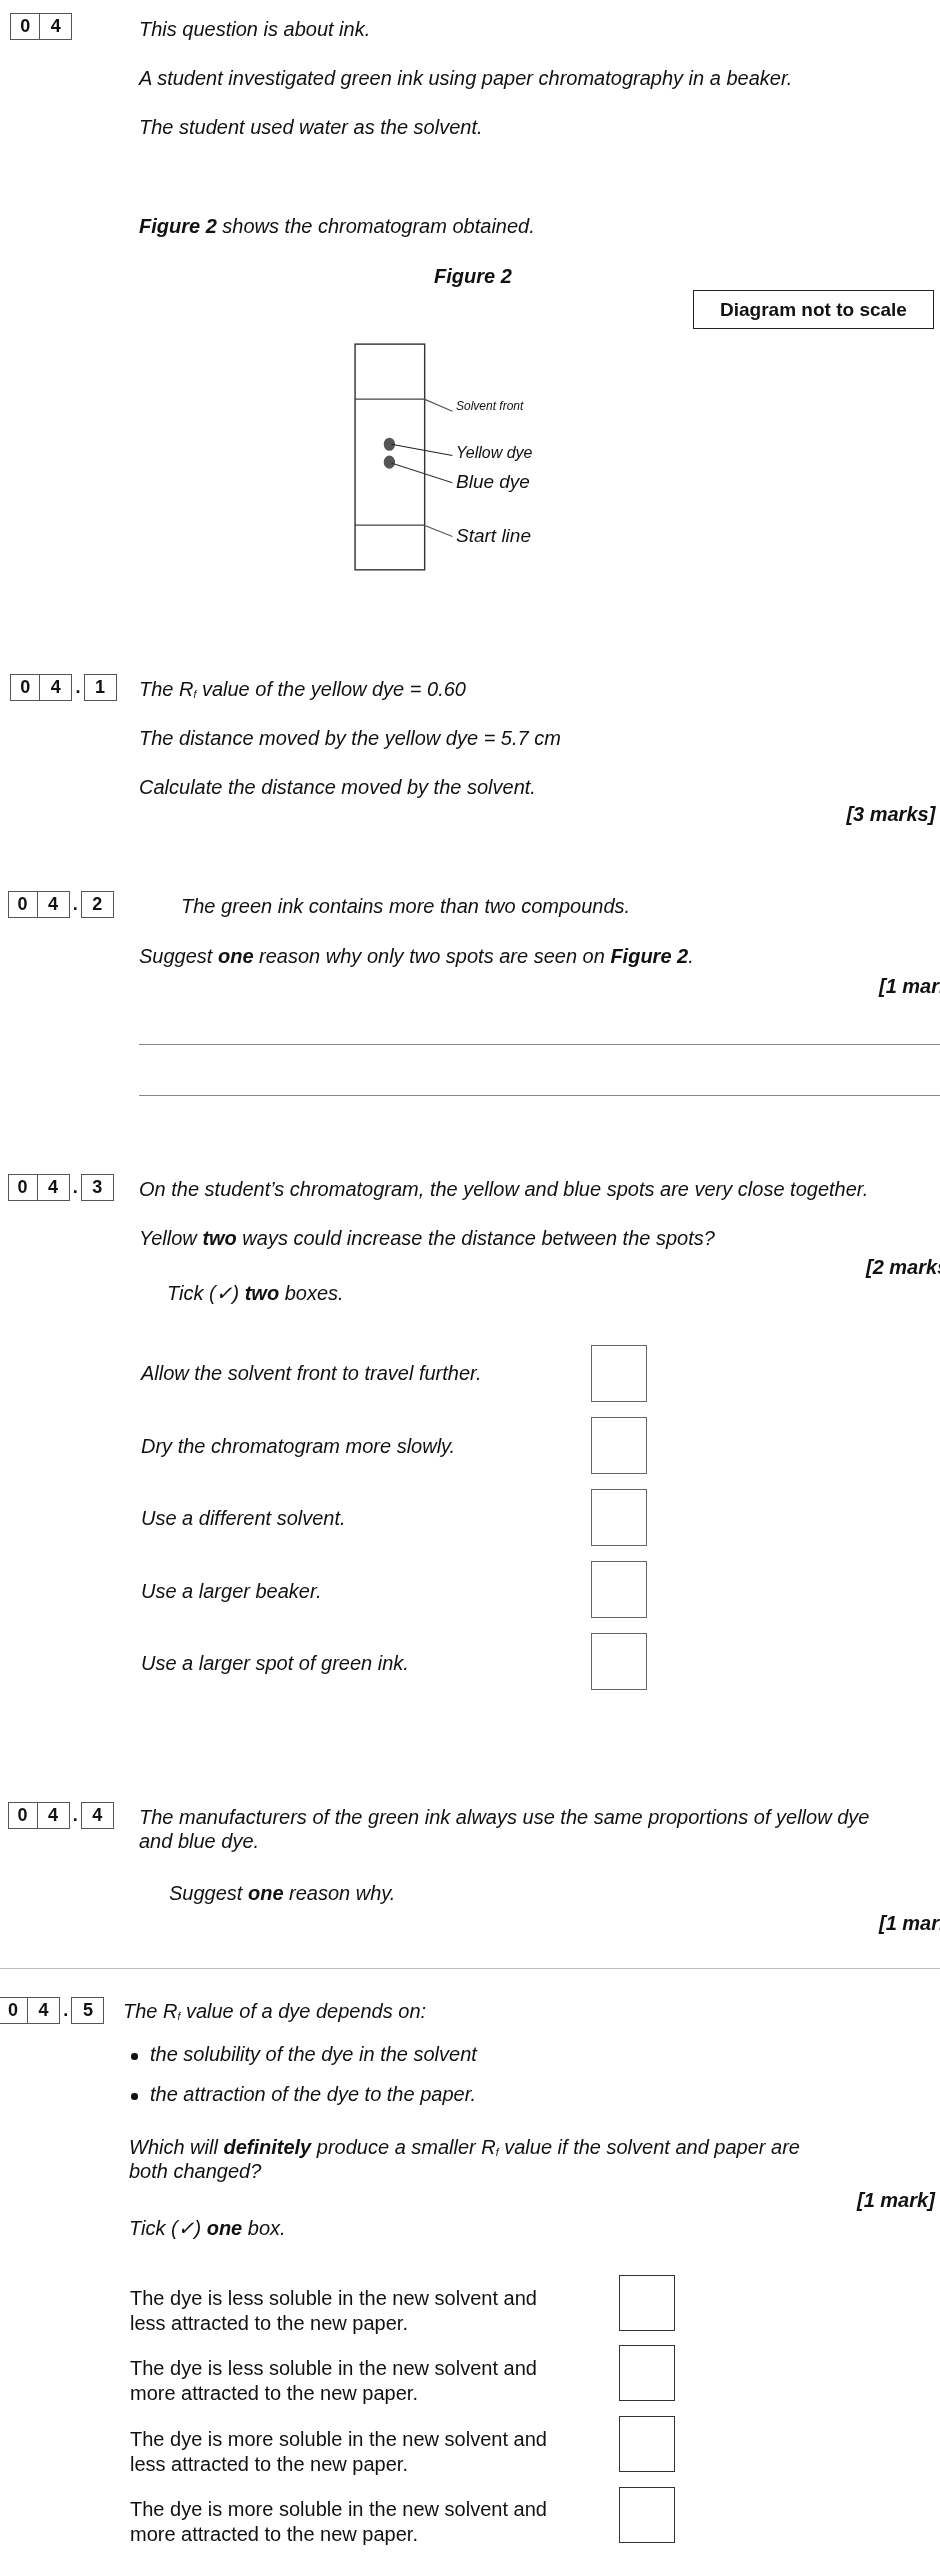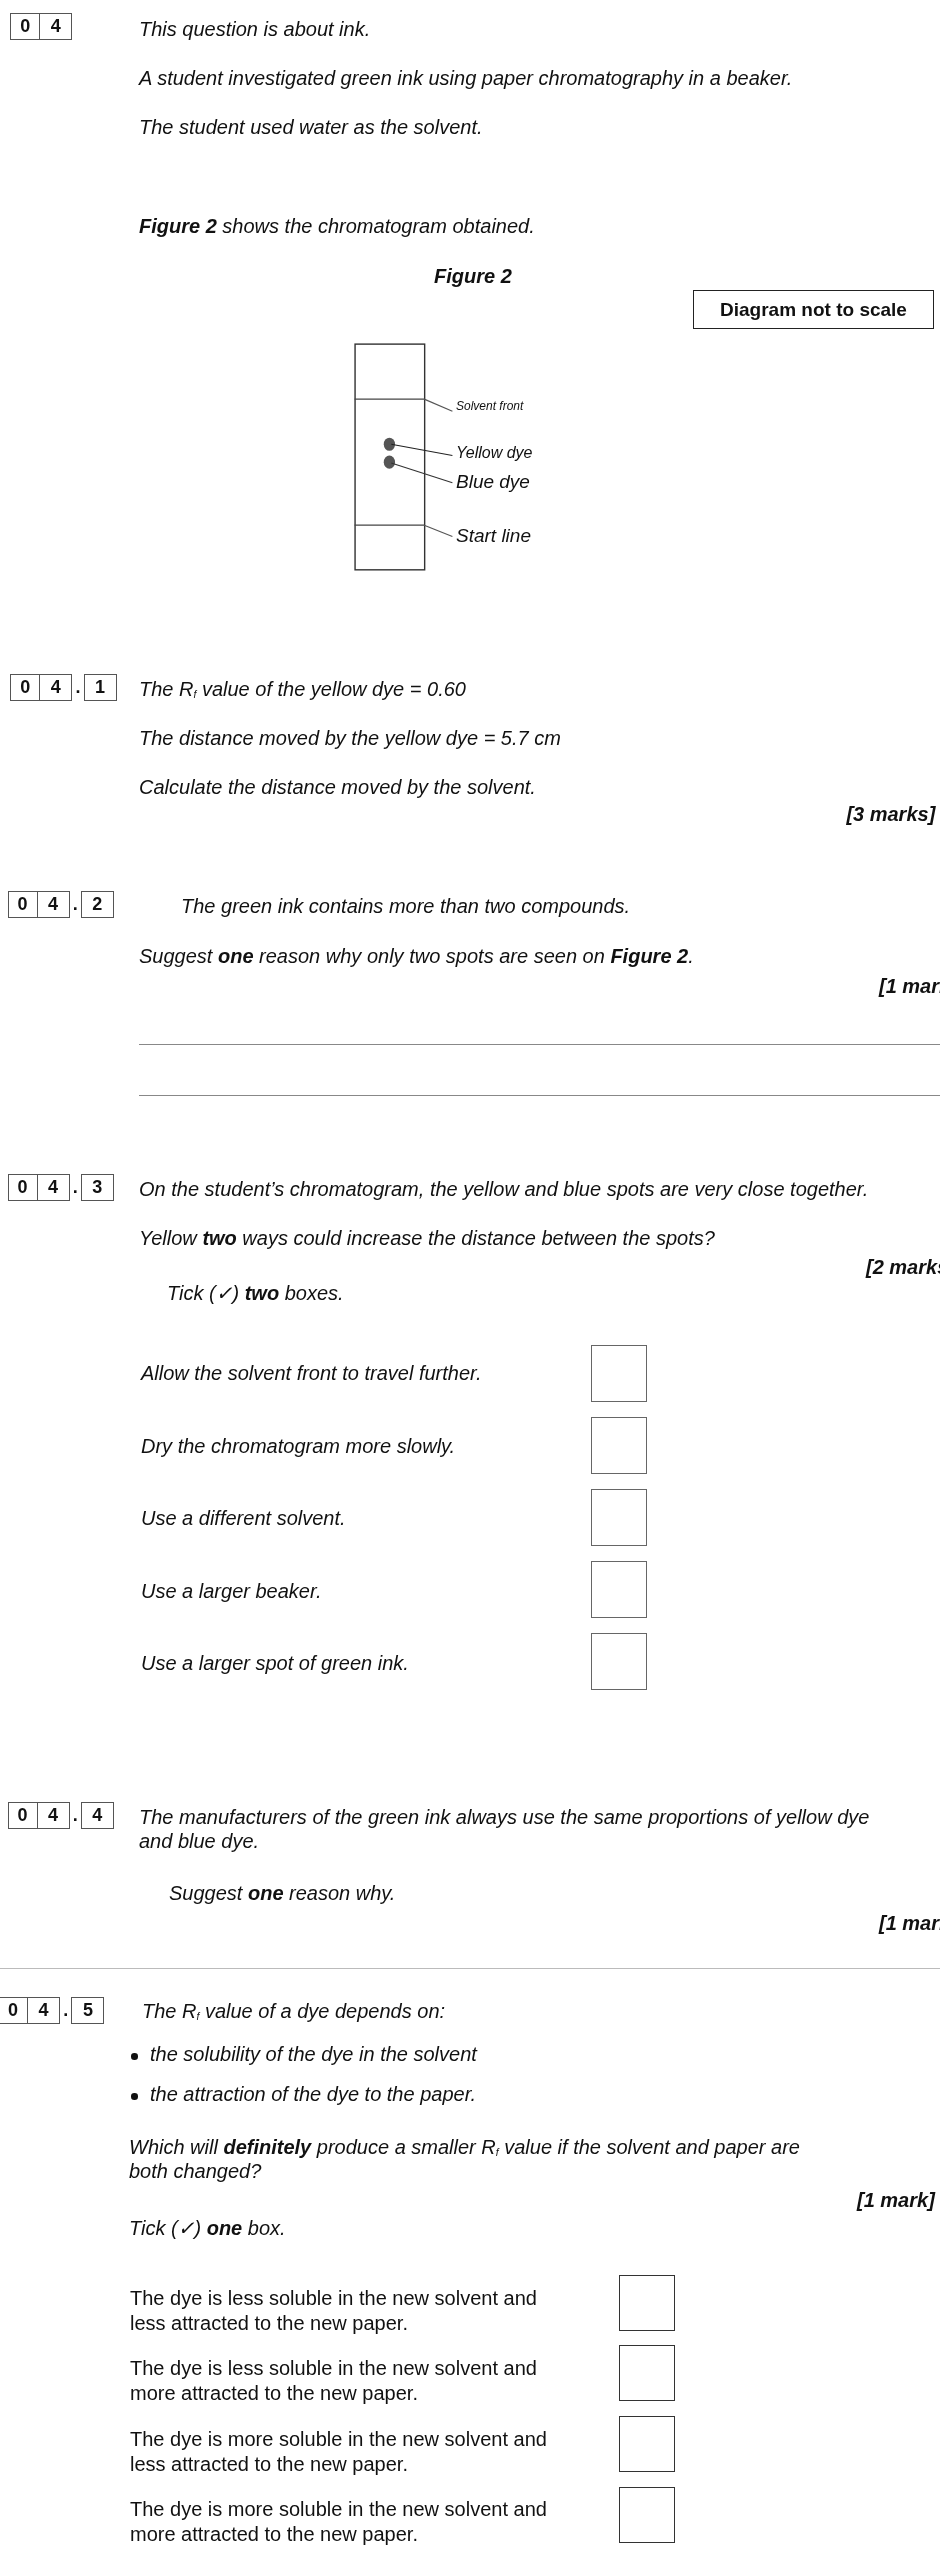--- a/index.html
+++ b/index.html
@@ -113,21 +113,21 @@
 <div class="abs marks" style="left:879px;top:1911px;">[1 mark]</div>
 
 <div class="sep" style="top:1968px;"></div>
 
 <div class="qnum" style="left:-1.9px;top:1997px;">
   <div class="cell">0</div>
   <div class="cell">4</div>
   <div class="dot">.</div>
   <div class="subcell">5</div>
 </div>
-<div class="abs" style="left:142px;top:1999px;"><span>The R</span><sub class="rf">f</sub><span> value of a dye depends on:</span></div>
+<div class="abs" style="left:123px;top:1999px;"><span>The R</span><sub class="rf">f</sub><span> value of a dye depends on:</span></div>
 
 <div class="bullet" style="left:131px;top:2053px;"></div>
 <div class="abs" style="left:150px;top:2042px;">the solubility of the dye in the solvent</div>
 <div class="bullet" style="left:131px;top:2093px;"></div>
 <div class="abs" style="left:150px;top:2082px;">the attraction of the dye to the paper.</div>
 
 <div class="abs" style="left:129px;top:2135px;"><span>Which will </span><b>definitely</b><span> produce a smaller R</span><sub class="rf">f</sub><span> value if the solvent and paper are</span></div>
 <div class="abs" style="left:129px;top:2159px;">both changed?</div>
 <div class="abs marks" style="left:857px;top:2188px;">[1 mark]</div>
 <div class="abs" style="left:129px;top:2216px;"><span>Tick (✓) </span><b>one</b><span> box.</span></div>

